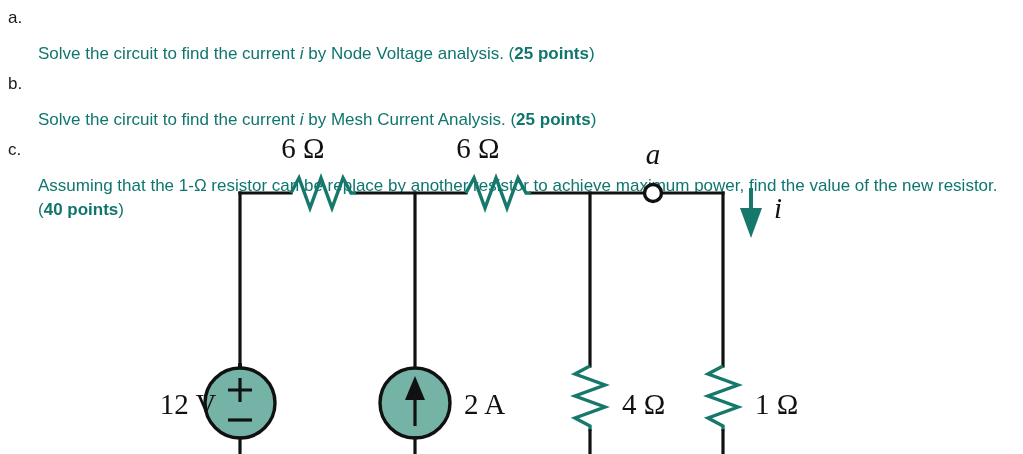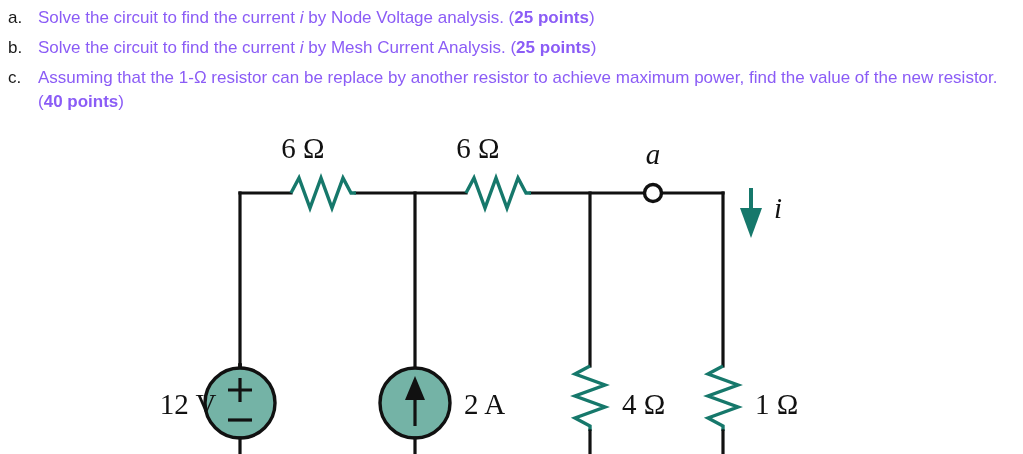--- a/index.html
+++ b/index.html
@@ -33,22 +33,23 @@
     flex: 0 0 30px;
     font-size: 17px;
     line-height: 24px;
     color: #1a1a1a;
     font-family: "Liberation Sans", sans-serif;
   }
   .q-text {
     flex: 1 1 auto;
     font-size: 17px;
     line-height: 24px;
-    color: #8b5cf6;
+    color: #0f766e;
     font-family: "Liberation Sans", sans-serif;
+    margin-top: 36px;
   }
   .q-text .it { font-style: italic; }
   .q-text .bd { font-weight: bold; }
 
   
   .figure {
     position: absolute;
     left: 0;
     top: 126px;
     width: 1023px;

